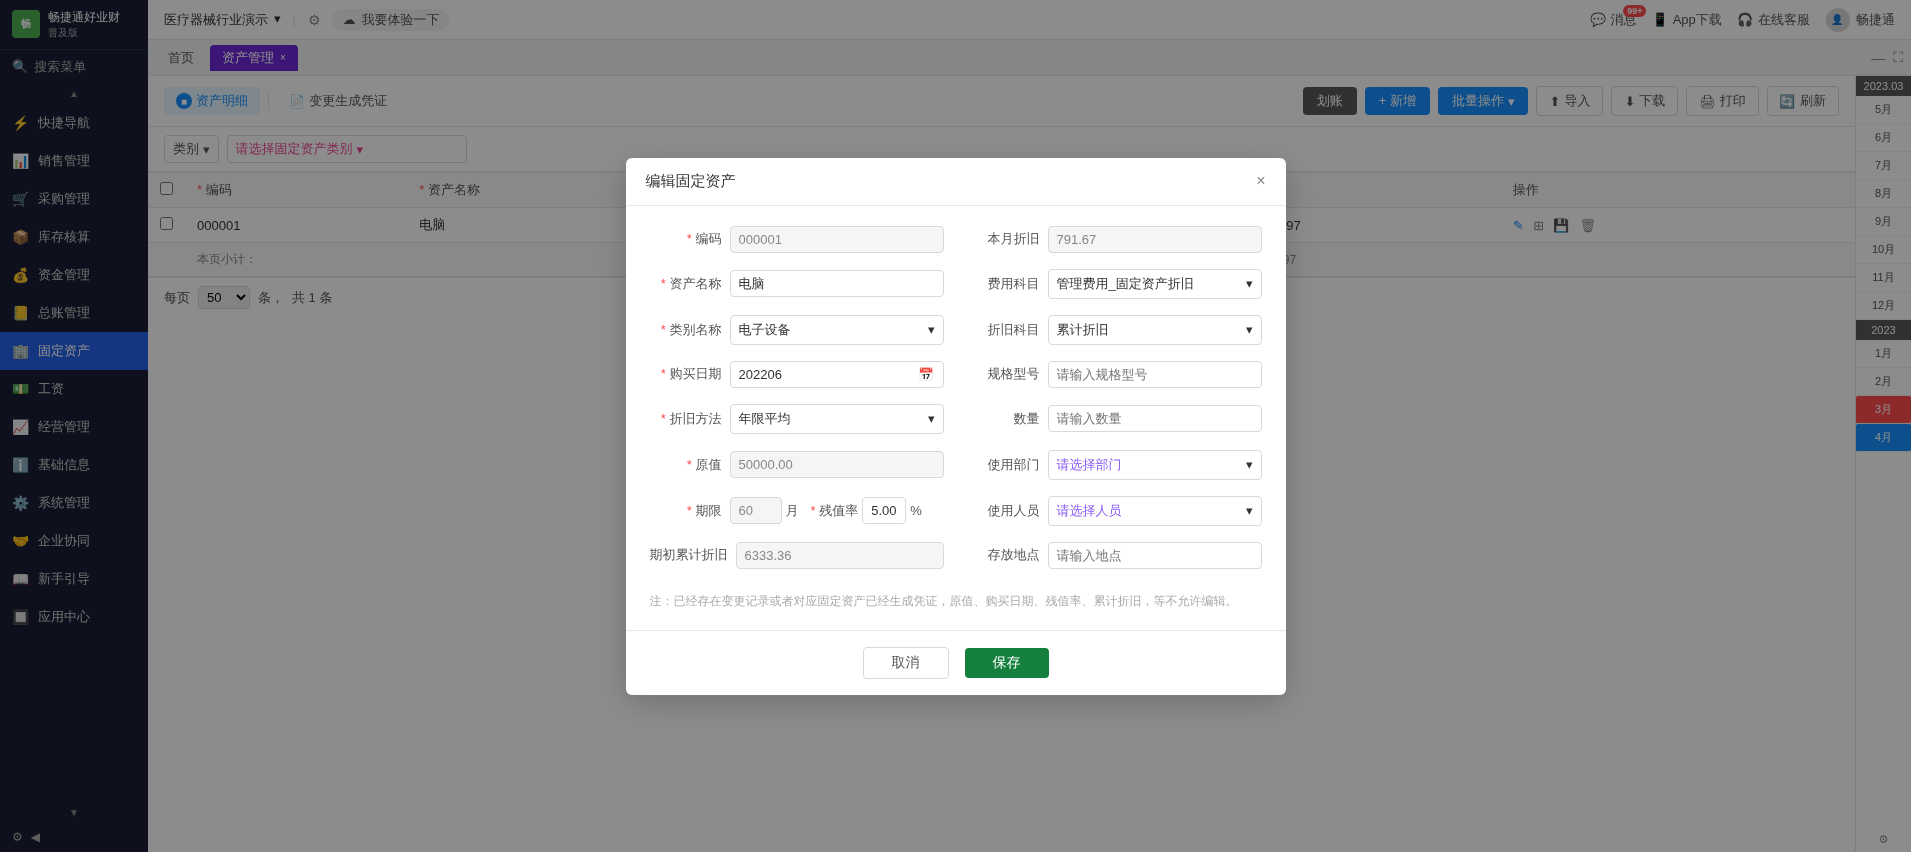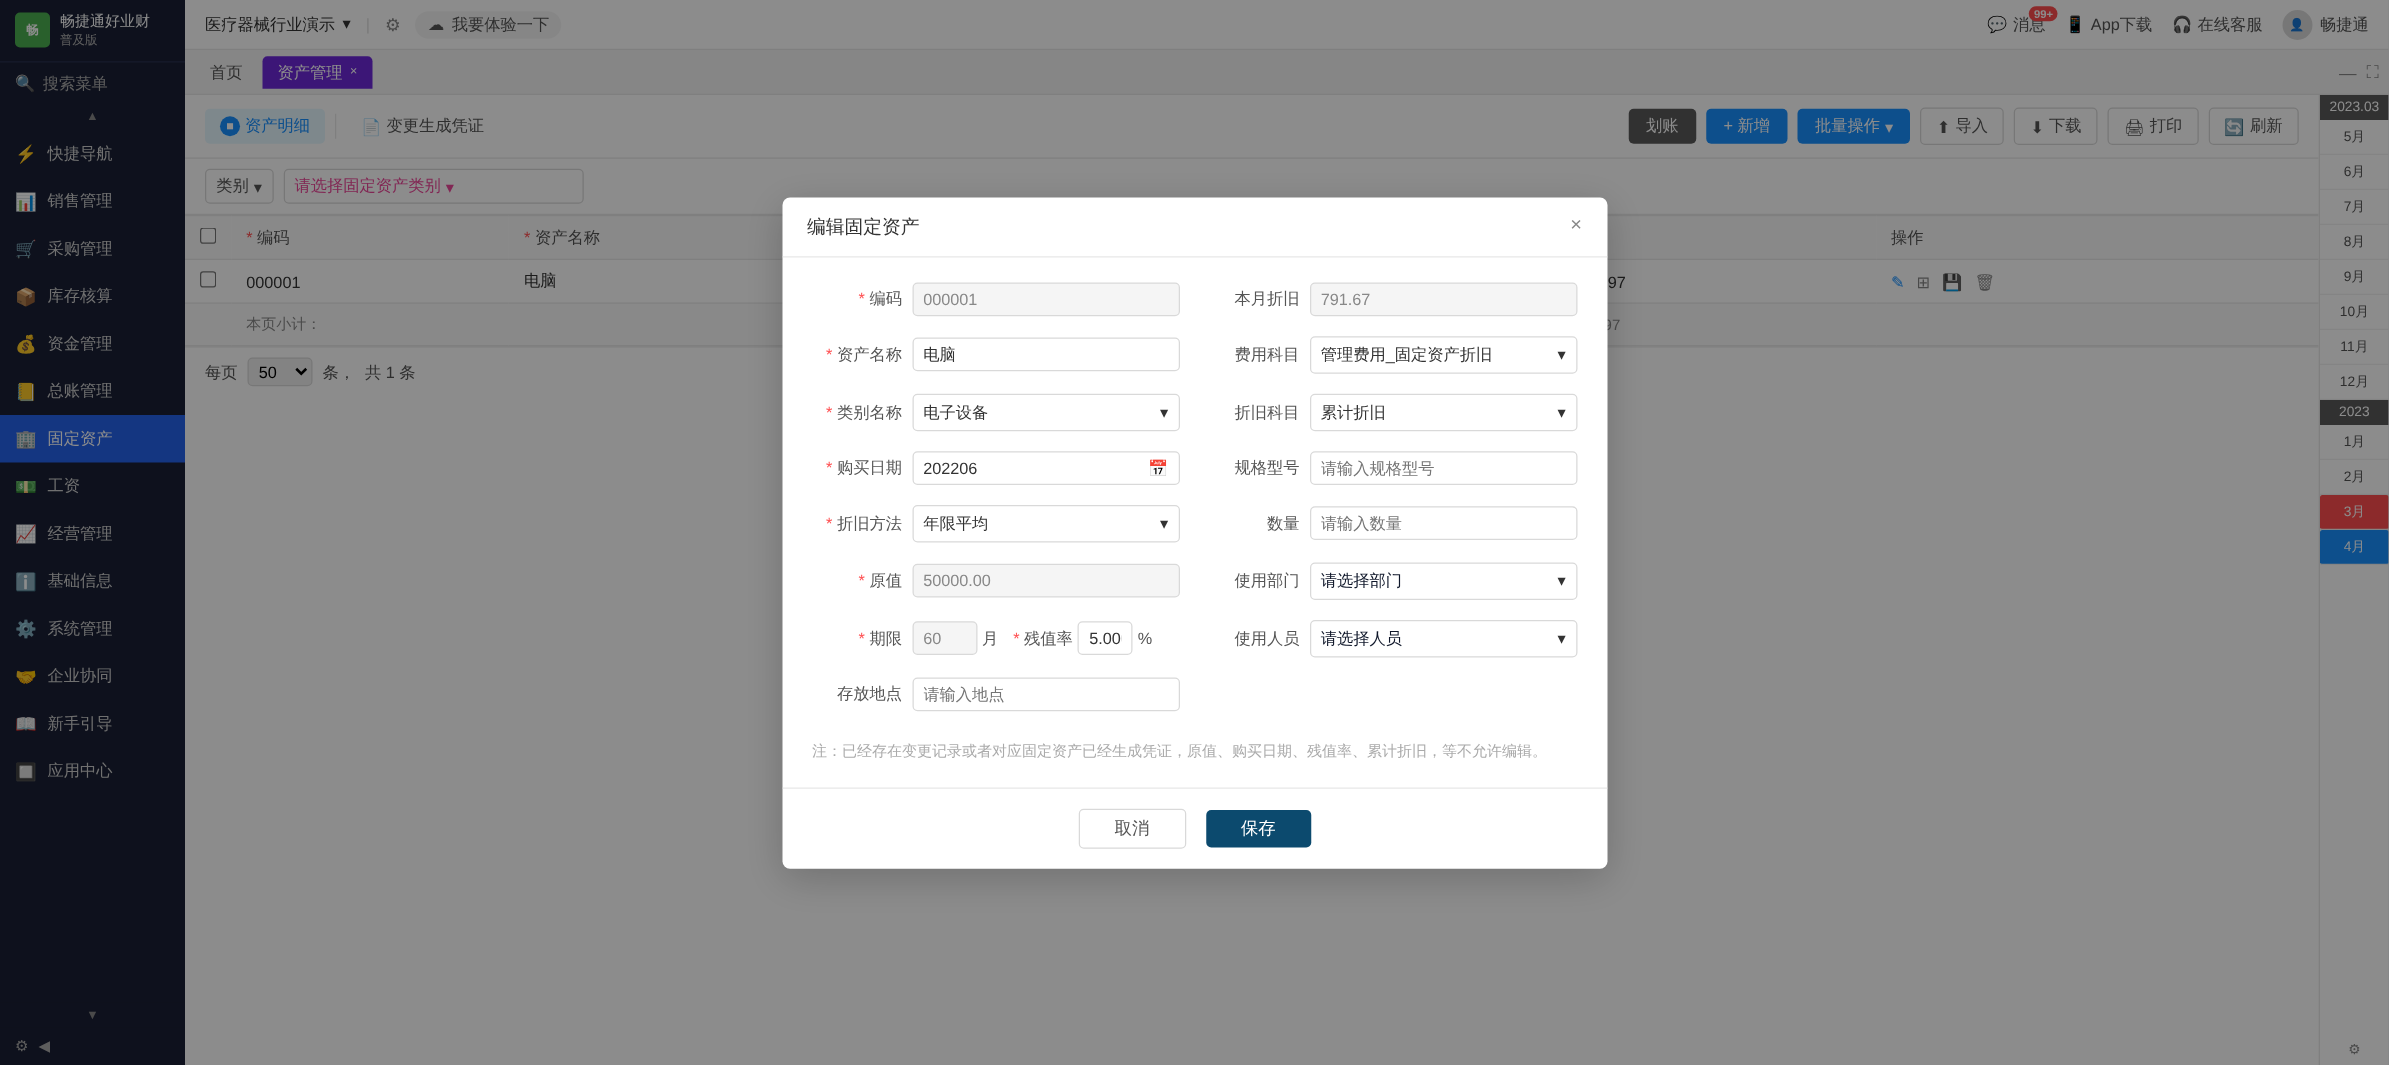--- a/index.html
+++ b/index.html
@@ -401,21 +401,21 @@
       border-radius: 4px;
       padding: 5px 8px;
       font-size: 13px;
       color: #333;
       background: #fff;
       display: flex;
       align-items: center;
       justify-content: space-between;
       cursor: pointer;
     }
-    .form-select-placeholder { color: #0f172a; }
+    .form-select-placeholder { color: #8b5cf6; }
     .form-input-date {
       display: flex;
       align-items: center;
       flex: 1;
       border: 1px solid #d9d9d9;
       border-radius: 4px;
       padding: 5px 8px;
       font-size: 13px;
       color: #333;
       justify-content: space-between;
@@ -453,21 +453,21 @@
     .btn-cancel {
       border: 1px solid #d9d9d9;
       background: #fff;
       color: #555;
       padding: 6px 28px;
       border-radius: 4px;
       font-size: 14px;
       cursor: pointer;
     }
     .btn-save {
-      background: #0c4a6e;
+      background: #15803d;
       color: #fff;
       border: none;
       padding: 6px 28px;
       border-radius: 4px;
       font-size: 14px;
       cursor: pointer;
     }
   </style>
 </head>
 <body>
@@ -817,20 +817,24 @@
         </div>
 
         <div class="form-row">
           <span class="form-label">使用人员</span>
           <div class="form-select">
             <span class="form-select-placeholder">请选择人员</span>
             <span>▾</span>
           </div>
         </div>
 
+        <div class="form-row">
+          <span class="form-label">期初累计折旧</span>
+          <input class="form-input readonly" type="text" value="6333.36" readonly="" style="">
+        </div>
 
         <div class="form-row">
           <span class="form-label">存放地点</span>
           <input class="form-input" type="text" placeholder="请输入地点" style="">
         </div>
 
         <div class="modal-note">注：已经存在变更记录或者对应固定资产已经生成凭证，原值、购买日期、残值率、累计折旧，等不允许编辑。</div>
       </div>
     </div>
     <div class="modal-footer">

